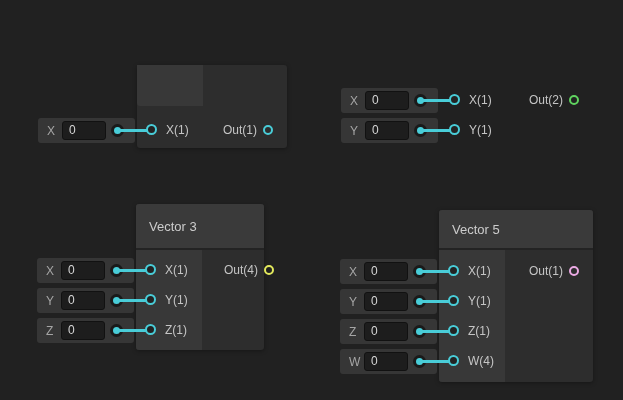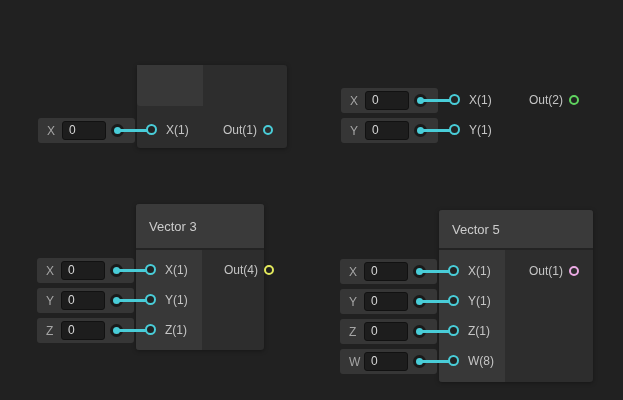--- a/index.html
+++ b/index.html
@@ -202,17 +202,17 @@
     <span class="w-label">W</span>
     <div class="w-field">
       <span>0</span>
     </div>
     <span class="dot-well">
       <span class="dot" style="background-color: rgb(73, 205, 216);"></span>
     </span>
   </div>
   <div class="wire" style="left: 419px; top: 360px; width: 35px; background-color: rgb(73, 205, 216);"></div>
   <div class="ring-in" style="left: 448px; top: 355px; border-color: rgb(73, 205, 216);"></div>
-  <div class="port-label" style="left:468px;top:353px">W(8)</div>
+  <div class="port-label" style="left:468px;top:353px">W(4)</div>
   <div class="out-label" style="left:517px;top:263px;width:46px">Out(1)</div>
   <div class="ring-out" style="left: 569px; top: 266px; border-color: rgb(236, 170, 228);"></div>
 
 </div>
 
 </body></html>

